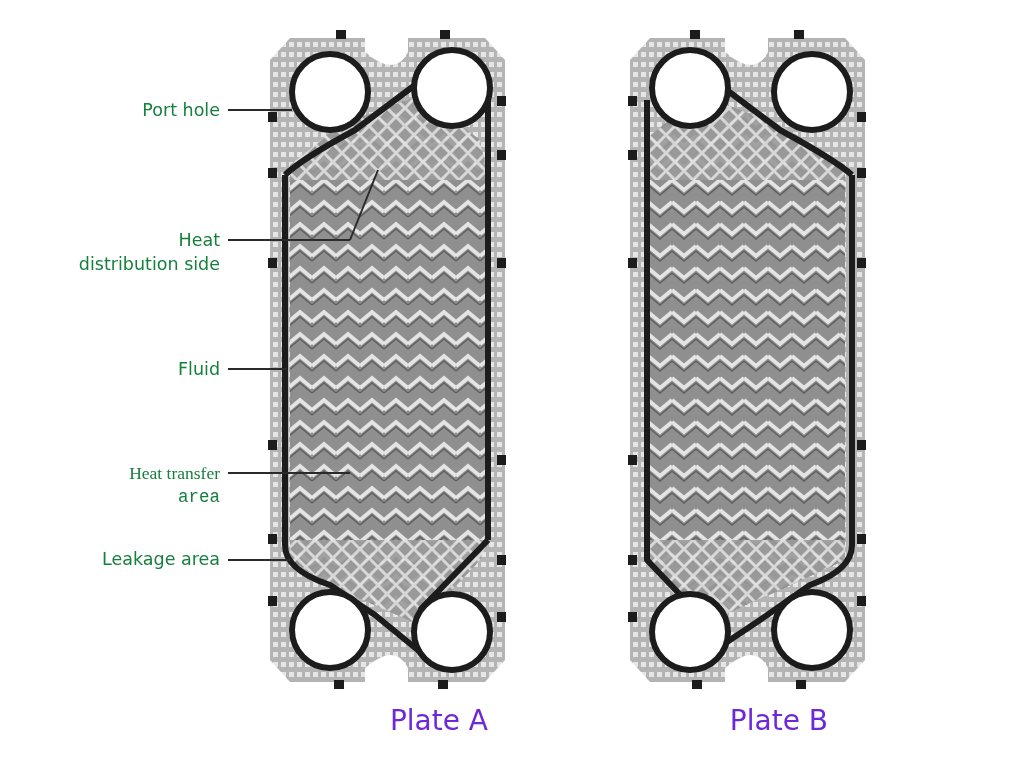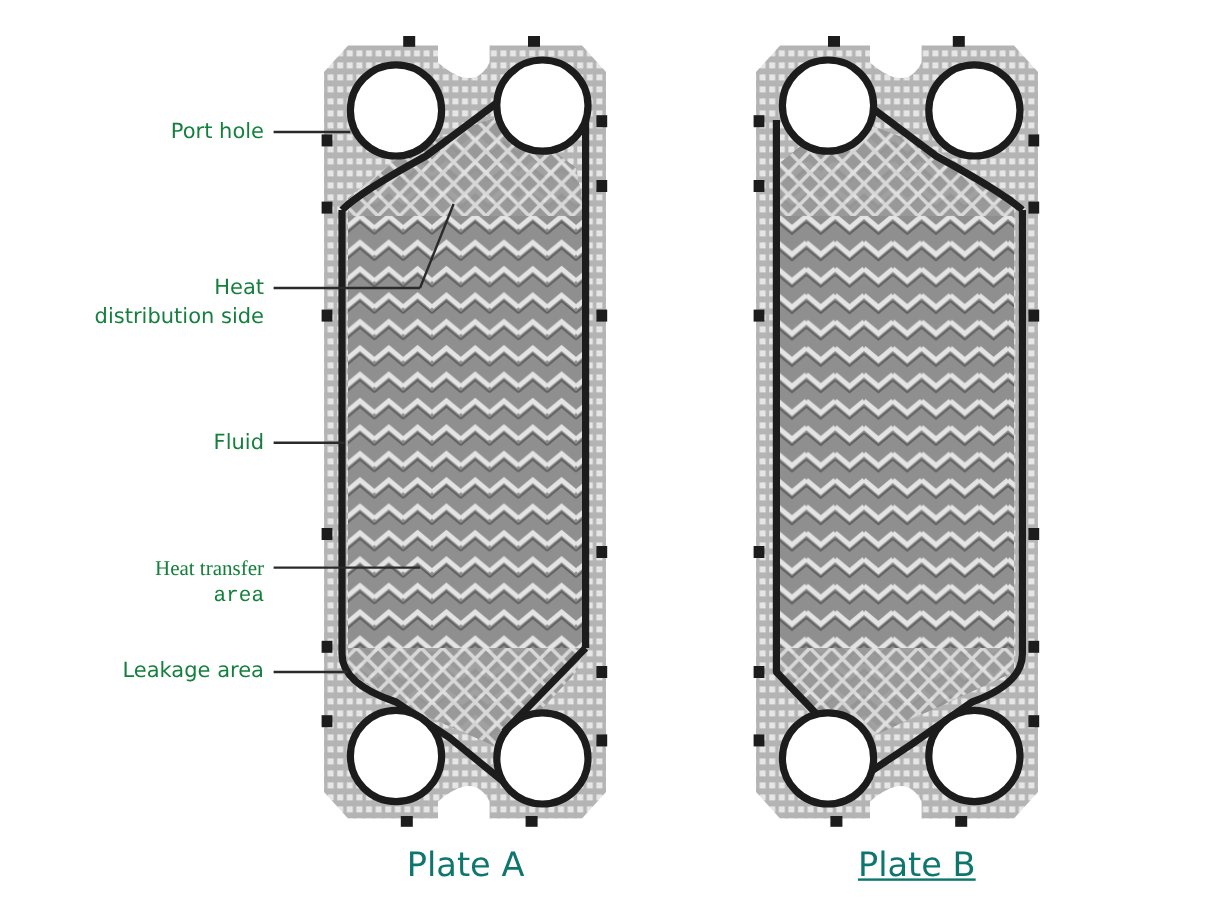--- a/index.html
+++ b/index.html
@@ -1,19 +1,19 @@
 <!DOCTYPE html>
 <html><head>
 <meta charset="utf-8">
 <style>
   html, body { margin:0; padding:0; background:#ffffff; }
   body { width:1024px; height:768px; position:relative; overflow:hidden;
          font-family:"DejaVu Sans","Liberation Sans",sans-serif; color:#222; }
   .label { position:absolute; font-size:17.5px; line-height:24px; text-align:right; color:#15803d; }
-  .caption { position:absolute; font-size:28px; color:#0f766e; text-align:center; width:200px; }
+  .caption { position:absolute; font-size:28px; color:#6d28d9; text-align:right; width:200px; }
   svg { position:absolute; left:0; top:0; }
 </style>
 </head>
 <body>
 
 <svg width="1024" height="768" viewBox="0 0 1024 768">
   <defs>
     <pattern id="chevA" width="24" height="22" patternUnits="userSpaceOnUse">
       <rect width="24" height="22" fill="#8f8f8f"></rect>
       <path d="M0 14 L12 4 L24 14" fill="none" stroke="#e4e4e4" stroke-width="4"></path>
@@ -111,13 +111,13 @@
 
 <div class="label" style="right:804px; top:98px;">Port hole</div>
 <div class="label" style="right:804px; top:228px;">Heat</div>
 <div class="label" style="right:804px; top:252px;margin-left:28px;">distribution side</div>
 <div class="label" style="right:804px; top:357px;">Fluid</div>
 <div class="label" style="right:804px; top:461px;font-family:Liberation Serif, serif;">Heat transfer</div>
 <div class="label" style="right:804px; top:485px;font-family:Liberation Mono, monospace;">area</div>
 <div class="label" style="right:804px; top:547px;">Leakage area</div>
 
 <div class="caption" style="left:288px; top:704px;">Plate A</div>
-<div class="caption" style="left:664px; top:704px;text-decoration:underline;">Plate B</div>
+<div class="caption" style="left:628px; top:704px;">Plate B</div>
 
 </body></html>

